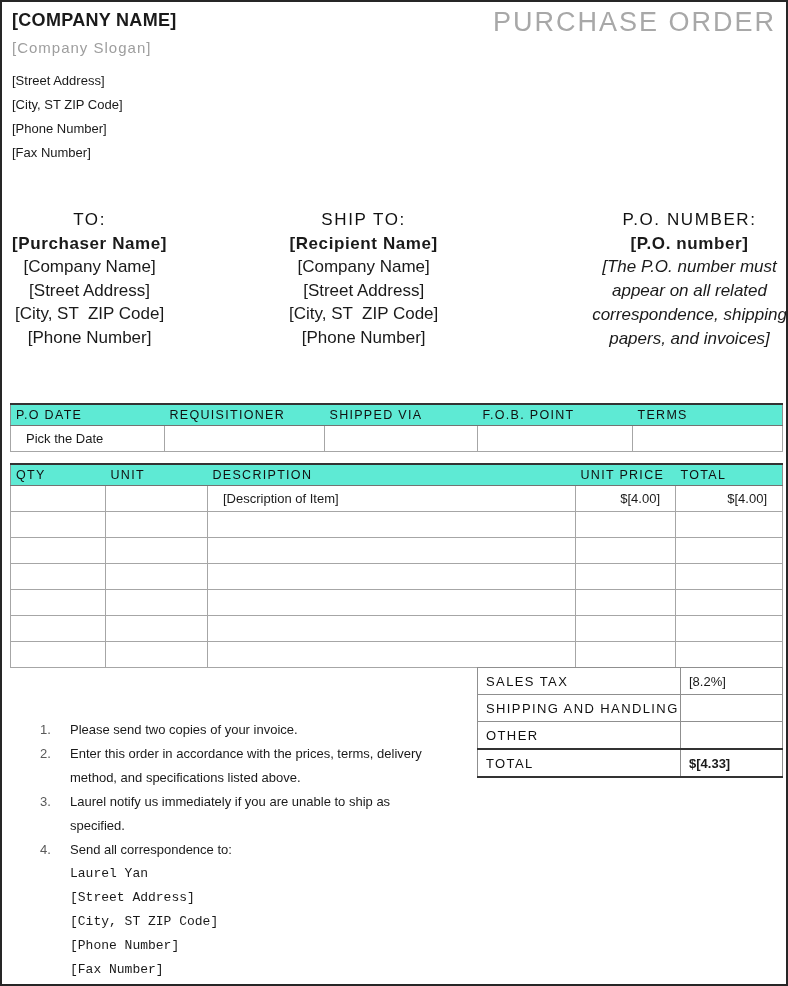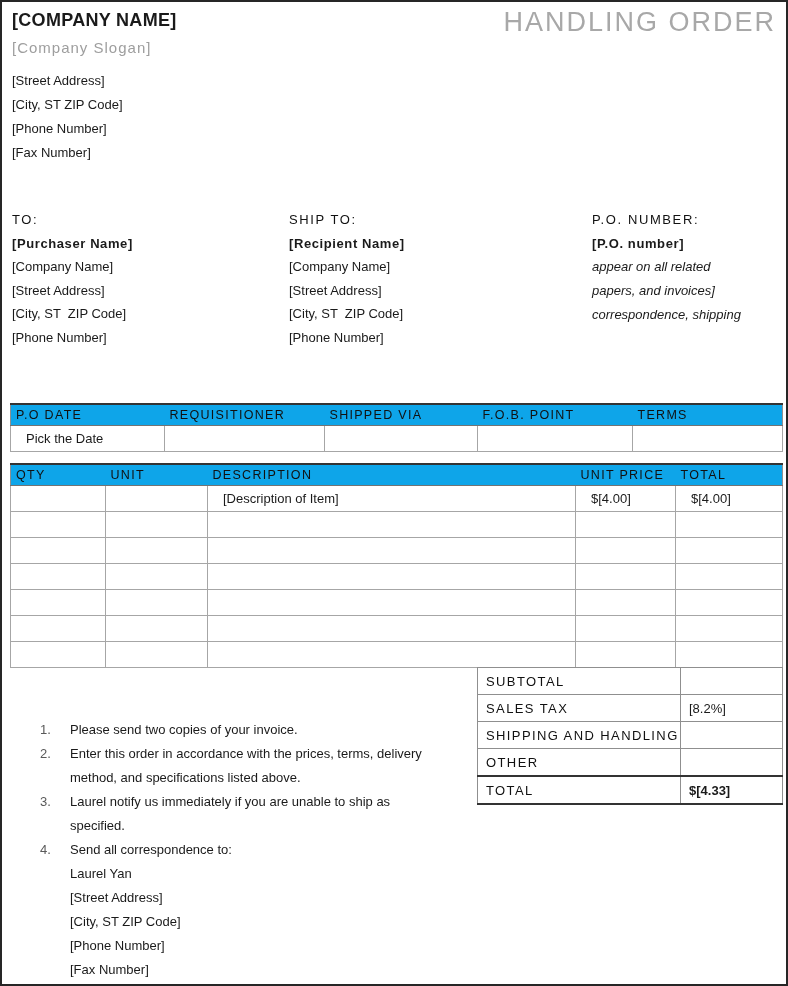--- a/index.html
+++ b/index.html
@@ -14,63 +14,63 @@
     font-size:27px; letter-spacing:2px; color:#a8a8a8; white-space:nowrap;
   }
   .company-block { position:absolute; top:8px; left:10px; }
   .company-name  { font-size:18px; font-weight:bold; letter-spacing:.3px; }
   .company-slogan{ margin-top:8px; font-size:15px; letter-spacing:1px; color:#9e9e9e; }
   .company-addr  { margin-top:13px; font-size:13px; line-height:24px; }
   .pre { white-space:pre-wrap; }
 
   
   .parties { position:absolute; top:206px; left:10px; width:770px; height:150px; }
-  .party   { position:absolute; top:0; font-size:13px; line-height:23.5px; }
+  .party   { position:absolute; top:0; font-size:17px; line-height:23.5px;text-align:center; }
   .party-to   { left:0; }
   .party-ship { left:277px; }
   .party-po   { left:580px; width:195px; }
   .party-label { letter-spacing:1.6px; color:#111; }
   .party-name  { font-weight:bold; letter-spacing:.6px; }
   .po-note     { font-style:italic; line-height:24px; }
 
   
   table { border-collapse:collapse; table-layout:fixed; font-size:13px; }
   .info-table  { position:absolute; top:401px; left:8px; width:772px; border:1px solid #8f8f8f; }
   .items-table { position:absolute; top:461px; left:8px; width:772px; border:1px solid #8f8f8f; }
   .info-table th, .items-table th {
-    background:#0ea5e9; border-top:2px solid #333; border-bottom:1px solid #737373;
+    background:#5eead4; border-top:2px solid #333; border-bottom:1px solid #737373;
     height:20px; text-align:left; padding:0 5px; font-weight:normal;
     letter-spacing:1.3px; font-size:12.5px; color:#111; white-space:nowrap; overflow:hidden;
   }
   .info-table td, .items-table td {
     border:1px solid #a6a6a6; height:25px; padding:0 15px; overflow:hidden; white-space:nowrap;
   }
-  .num-cell { text-align:left; }
+  .num-cell { text-align:right; }
 
   
   .summary-table { position:absolute; top:665px; left:475px; width:305px; border:1px solid #8f8f8f; }
   .summary-table td { border:1px solid #8f8f8f; height:26px; padding:0 8px; overflow:hidden; white-space:nowrap; }
   .summary-label { letter-spacing:1.4px; color:#111; }
   .summary-value { }
   .summary-total td { border-top:2px solid #333; border-bottom:2px solid #333; }
   .summary-total .summary-value { font-weight:bold; }
 
   
   .notes { position:absolute; top:716px; left:38px; width:425px; font-size:13px; line-height:24px; }
   .note { display:flex; }
   .note-num { flex:0 0 30px; color:#595959; }
   .note-text { width:372px; }
-  .correspondence { padding-left:30px; }
+  .correspondence { padding-left:30px;font-family:Liberation Mono, monospace; }
 </style>
 </head>
 <body>
 
 <div class="page">
 
-  <div class="doc-title">HANDLING ORDER</div>
+  <div class="doc-title">PURCHASE ORDER</div>
 
   <div class="company-block">
     <div class="company-name">[COMPANY NAME]</div>
     <div class="company-slogan">[Company Slogan]</div>
     <div class="company-addr">
       <div class="pre">[Street Address]</div>
       <div class="pre">[City, ST ZIP Code]</div>
       <div class="pre">[Phone Number]</div>
       <div class="pre">[Fax Number]</div>
     </div>
@@ -89,23 +89,24 @@
       <div class="party-label">SHIP TO:</div>
       <div class="party-name">[Recipient Name]</div>
       <div class="pre">[Company Name]</div>
       <div class="pre">[Street Address]</div>
       <div class="pre">[City, ST  ZIP Code]</div>
       <div class="pre">[Phone Number]</div>
     </div>
     <div class="party party-po">
       <div class="party-label">P.O. NUMBER:</div>
       <div class="party-name">[P.O. number]</div>
+      <div class="po-note">[The P.O. number must</div>
       <div class="po-note">appear on all related</div>
+      <div class="po-note">correspondence, shipping</div>
       <div class="po-note">papers, and invoices]</div>
-      <div class="po-note">correspondence, shipping</div>
     </div>
   </div>
 
   <table class="info-table">
     <colgroup>
       <col style="width:154px">
         <col style="width:160px">
         <col style="width:153px">
         <col style="width:155px">
         <col style="width:150px">
@@ -200,24 +201,20 @@
     </tbody>
   </table>
 
   <table class="summary-table">
     <colgroup>
         <col style="width:203px">
         <col style="width:102px">
       </colgroup>
     <tbody>
       <tr>
-        <td class="summary-label">SUBTOTAL</td>
-        <td class="summary-value"></td>
-      </tr>
-      <tr>
         <td class="summary-label">SALES TAX</td>
         <td class="summary-value">[8.2%]</td>
       </tr>
       <tr>
         <td class="summary-label">SHIPPING AND HANDLING</td>
         <td class="summary-value"></td>
       </tr>
       <tr>
         <td class="summary-label">OTHER</td>
         <td class="summary-value"></td>

